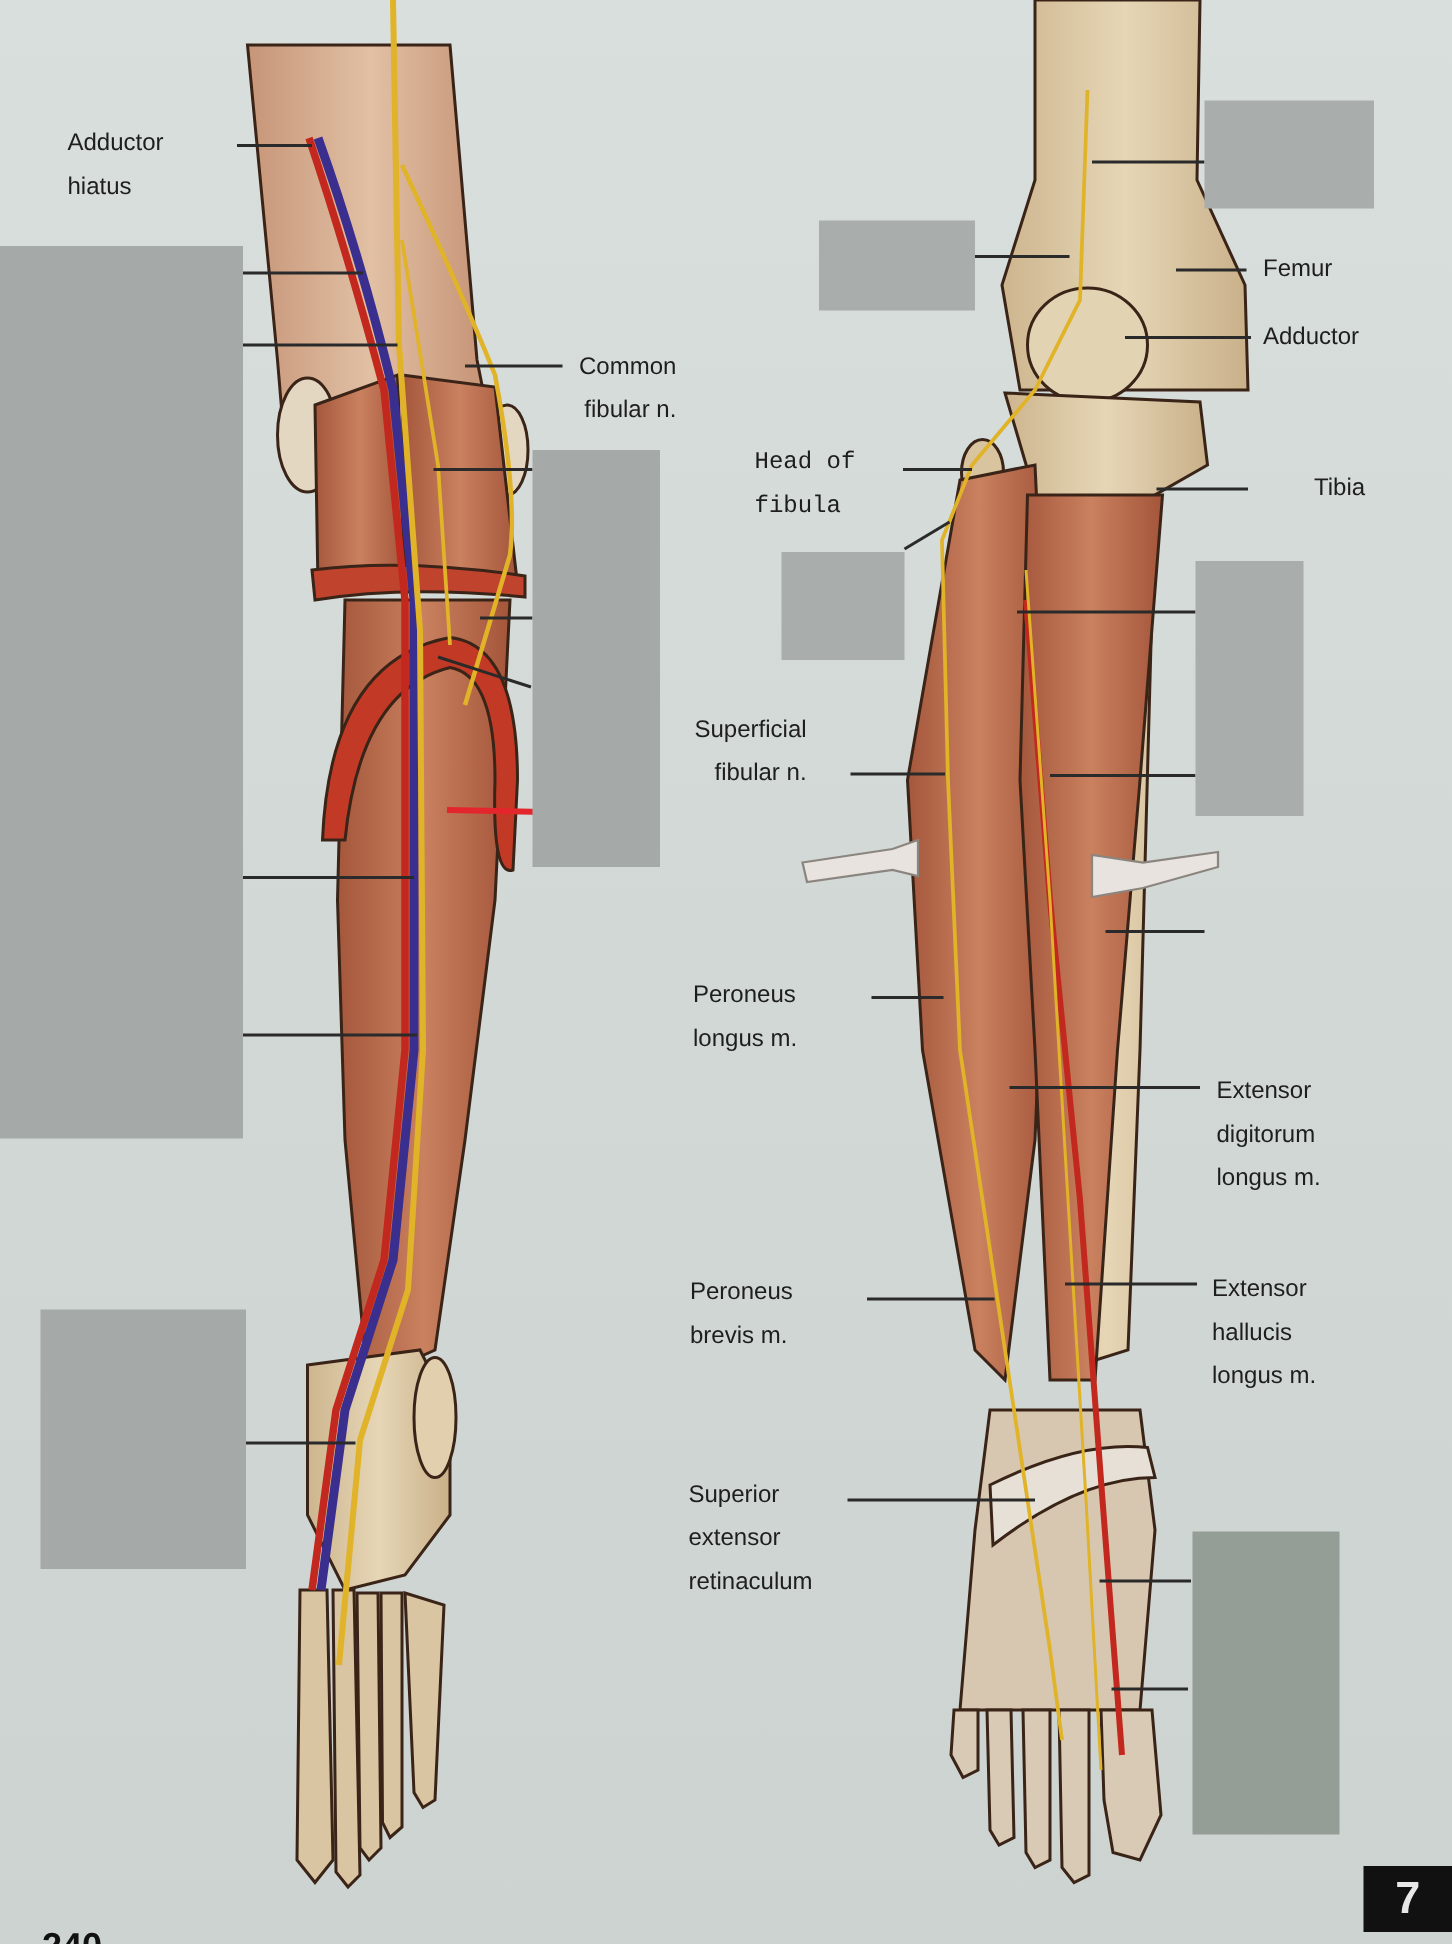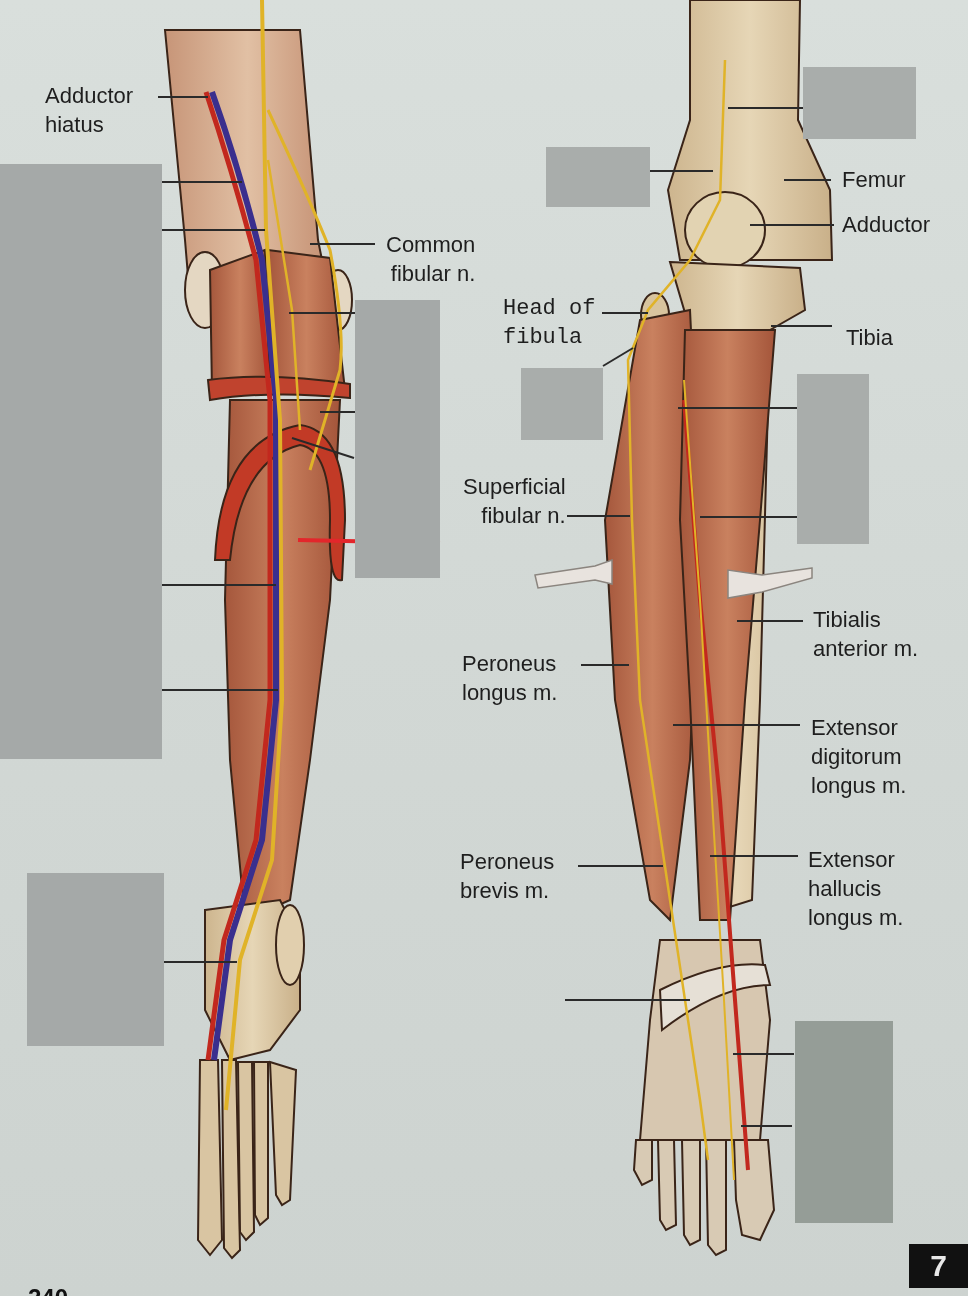--- a/index.html
+++ b/index.html
@@ -1,21 +1,21 @@
 <!DOCTYPE html>
 <html><head>
 <meta charset="utf-8">
 <style>
   html,body{margin:0;padding:0;}
   body{width:968px;height:1296px;position:relative;overflow:hidden;
        background:#d4dad7;font-family:"Liberation Sans",sans-serif;}
   .page{position:absolute;left:0;top:0;width:968px;height:1296px;
         background:linear-gradient(180deg,#d9dfdc 0%,#d2d8d5 50%,#cdd3d0 100%);}
   svg.art{position:absolute;left:0;top:0;}
-  .lbl{position:absolute;color:#1e1e1e;font-size:22px;line-height:29px;white-space:pre-line;}
+  .lbl{position:absolute;color:#1e1e1e;font-size:16px;line-height:29px;white-space:pre-line;}
   .mask{position:absolute;background:#a5a9a8;}
   .mask.g2{background:#a9adab;}
   .mask.g3{background:#959d97;}
   .chapter{position:absolute;left:909px;top:1244px;width:59px;height:44px;background:#111;
            color:#e8e8e8;font-weight:bold;font-size:30px;text-align:center;line-height:44px;
            font-family:"Liberation Sans",sans-serif;}
   .pagenum{position:absolute;left:28px;top:1284px;font-size:24px;font-weight:bold;color:#111;}
 </style>
 </head>
 <body>
@@ -158,31 +158,32 @@
 
   <div class="lbl" style="left:45px;top:81px;">Adductor
 hiatus</div>
   <div class="lbl" style="left:386px;top:230px;text-align:right;">Common
 fibular n.</div>
 
   <div class="lbl" style="left:842px;top:165px;">Femur</div>
   <div class="lbl" style="left:842px;top:210px;">Adductor</div>
   <div class="lbl" style="left:503px;top:294px;font-family:Liberation Mono, monospace;">Head of
 fibula</div>
-  <div class="lbl" style="left:846px;top:311px;margin-top:12px;">Tibia</div>
+  <div class="lbl" style="left:876px;top:311px;">Tibia</div>
   <div class="lbl" style="left:463px;top:472px;text-align:right;">Superficial
 fibular n.</div>
-  <div class="lbl" style="left:813px;top:605px;">Tibialis
-anterior m.</div>
   <div class="lbl" style="left:462px;top:649px;">Peroneus
 longus m.</div>
   <div class="lbl" style="left:811px;top:713px;">Extensor
 digitorum
 longus m.</div>
   <div class="lbl" style="left:460px;top:847px;">Peroneus
 brevis m.</div>
   <div class="lbl" style="left:808px;top:845px;">Extensor
 hallucis
 longus m.</div>
+  <div class="lbl" style="left:459px;top:982px;">Superior
+extensor
+retinaculum</div>
 
   <div class="chapter">7</div>
   <div class="pagenum">240</div>
 </div>
 
 </body></html>

